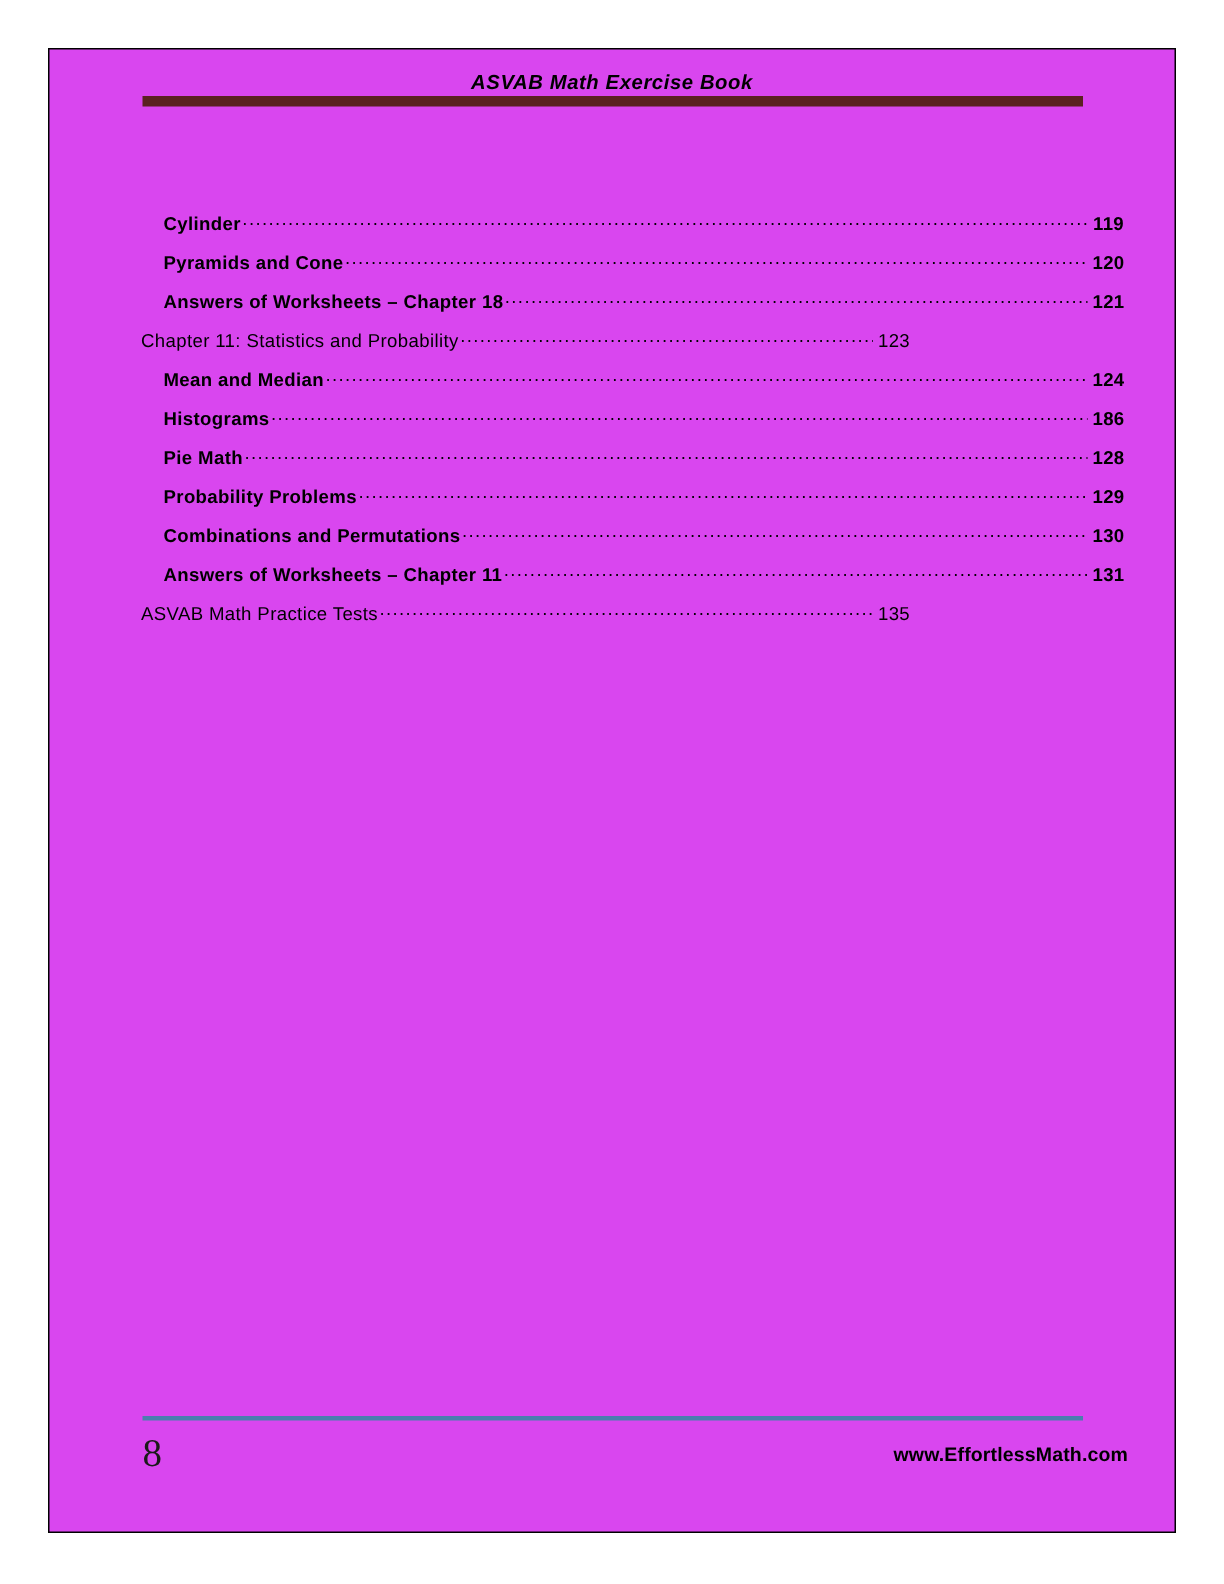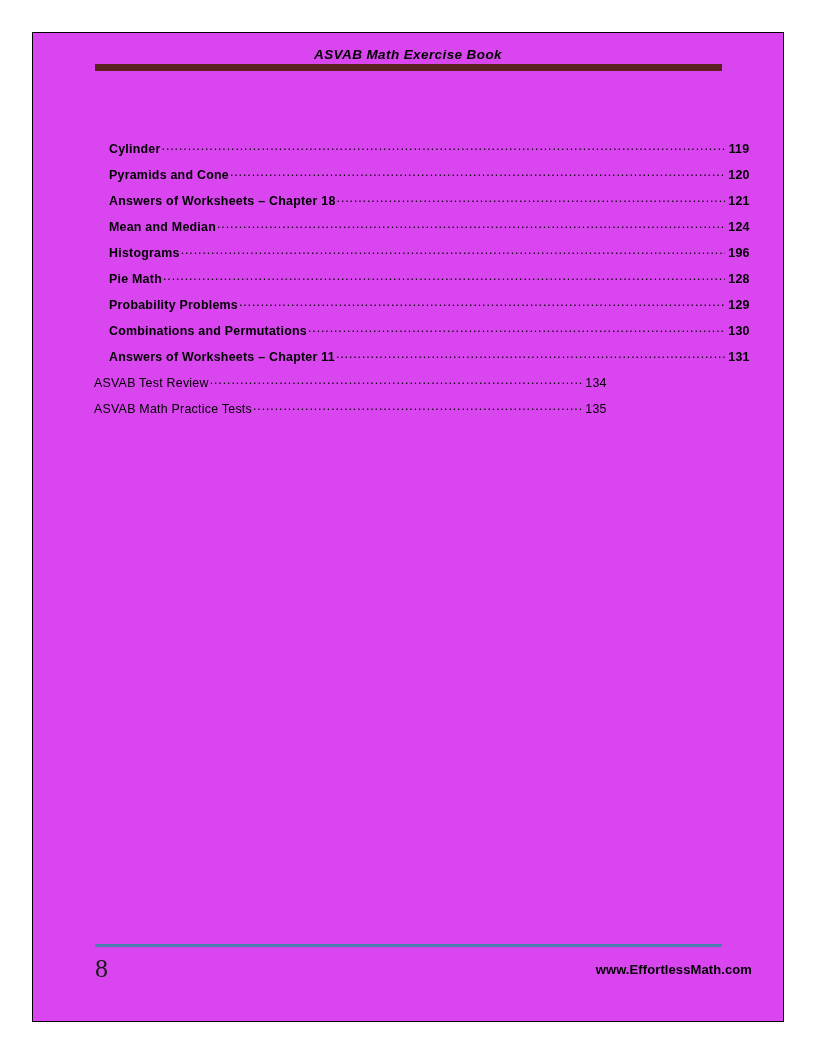--- a/index.html
+++ b/index.html
@@ -185,54 +185,54 @@
       <div class="toc-row lvl-sub">
         <span class="toc-label">Pyramids and Cone</span>
         <span class="toc-leader"></span>
         <span class="toc-page">120</span>
       </div>
       <div class="toc-row lvl-sub">
         <span class="toc-label">Answers of Worksheets – Chapter 18</span>
         <span class="toc-leader"></span>
         <span class="toc-page">121</span>
       </div>
+      <div class="toc-row lvl-chapter">
+        <span class="toc-label">Chapter 11:  Statistics and Probability</span>
+        <span class="toc-leader"></span>
+        <span class="toc-page">123</span>
+      </div>
       <div class="toc-row lvl-sub">
         <span class="toc-label">Mean and Median</span>
         <span class="toc-leader"></span>
         <span class="toc-page">124</span>
       </div>
       <div class="toc-row lvl-sub">
         <span class="toc-label">Histograms</span>
         <span class="toc-leader"></span>
-        <span class="toc-page">196</span>
+        <span class="toc-page">186</span>
       </div>
       <div class="toc-row lvl-sub">
         <span class="toc-label">Pie Math</span>
         <span class="toc-leader"></span>
         <span class="toc-page">128</span>
       </div>
       <div class="toc-row lvl-sub">
         <span class="toc-label">Probability Problems</span>
         <span class="toc-leader"></span>
         <span class="toc-page">129</span>
       </div>
       <div class="toc-row lvl-sub">
         <span class="toc-label">Combinations and Permutations</span>
         <span class="toc-leader"></span>
         <span class="toc-page">130</span>
       </div>
       <div class="toc-row lvl-sub">
         <span class="toc-label">Answers of Worksheets – Chapter 11</span>
         <span class="toc-leader"></span>
         <span class="toc-page">131</span>
-      </div>
-      <div class="toc-row lvl-back">
-        <span class="toc-label">ASVAB Test Review</span>
-        <span class="toc-leader"></span>
-        <span class="toc-page">134</span>
       </div>
       <div class="toc-row lvl-back">
         <span class="toc-label">ASVAB Math Practice Tests</span>
         <span class="toc-leader"></span>
         <span class="toc-page">135</span>
       </div>
     </div>
 
   <div id="footer-rule"></div>
   <div id="footer">

